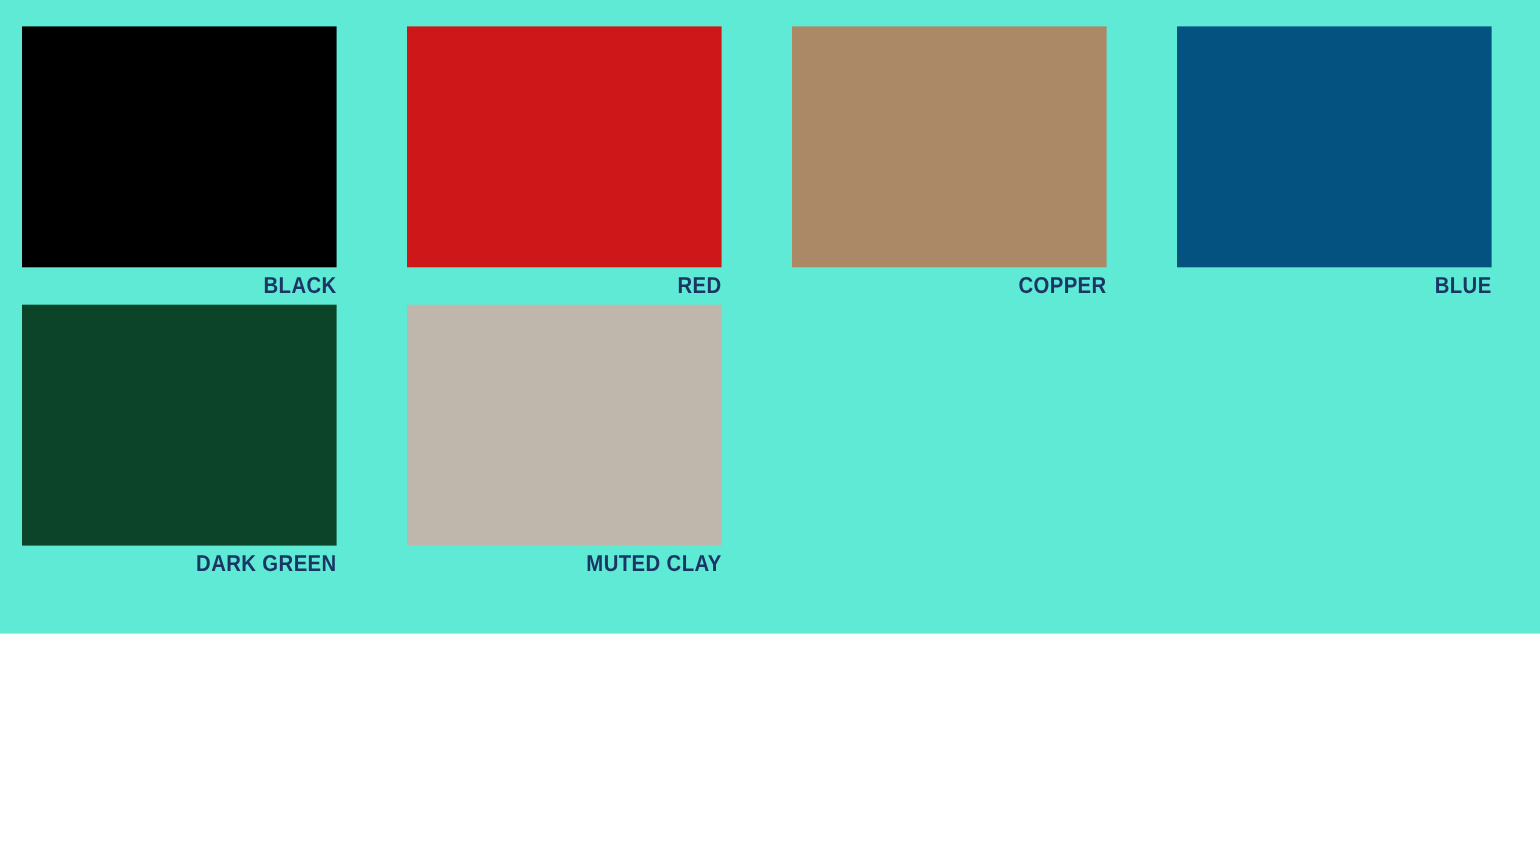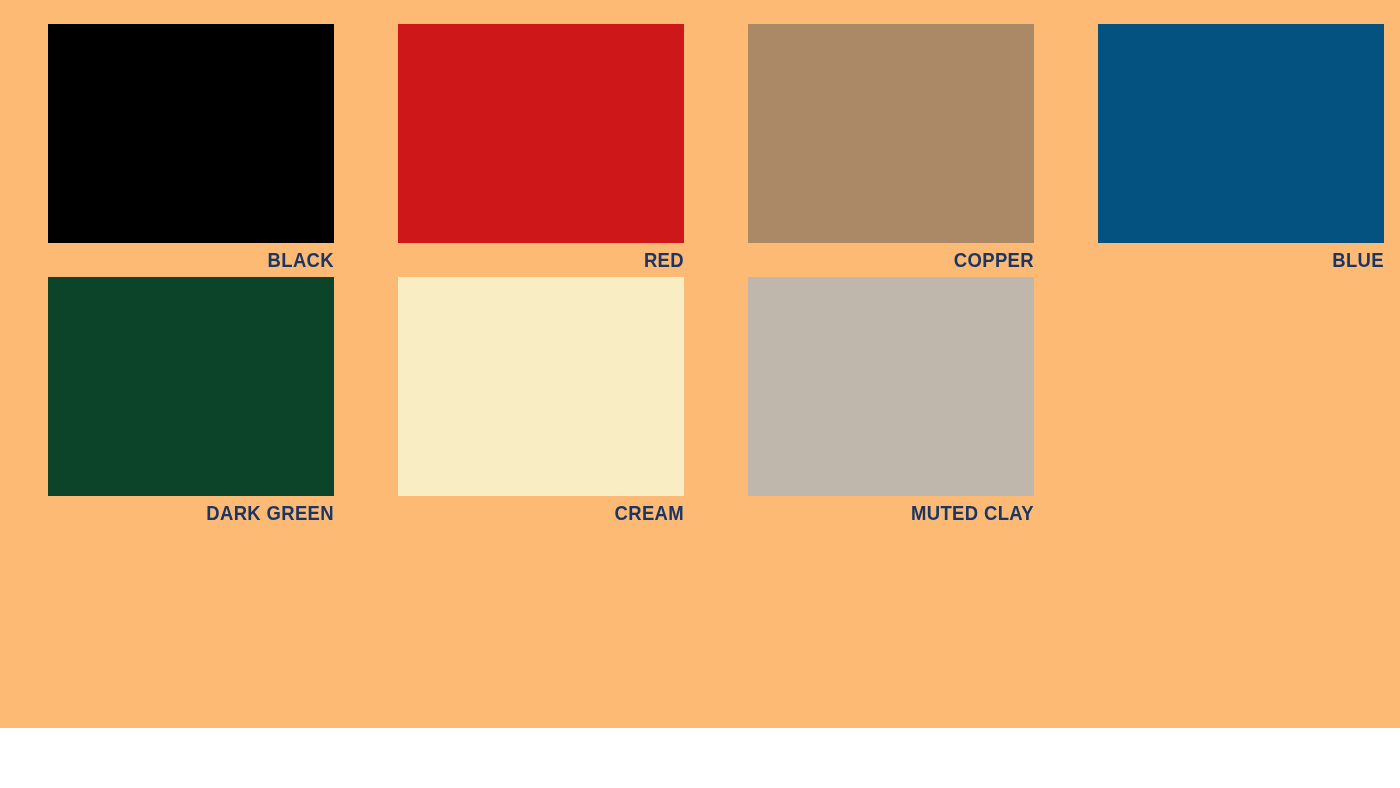--- a/index.html
+++ b/index.html
@@ -10,24 +10,24 @@
   body {
     width: 1400px;
     height: 788px;
     font-family: "Liberation Sans", sans-serif;
     overflow: hidden;
   }
 
   #swatch-sheet {
     position: relative;
     width: 1400px;
-    height: 728px;
-    background: #fdba74;
+    height: 576px;
+    background: #5eead4;
     box-sizing: border-box;
-    padding: 24px 23px 0 48px;
+    padding: 24px 23px 0 20px;
   }
 
   .swatch-grid {
     display: grid;
     grid-template-columns: repeat(4, 286px);
     grid-template-rows: repeat(3, 253px);
     column-gap: 64px;
     row-gap: 0px;
   }
 
@@ -98,24 +98,20 @@
     </div>
 
     <div class="swatch-cell">
       <div class="swatch-chip" style="background-color: rgb(11, 68, 40);"></div>
       <div class="swatch-label" style="color: rgb(27, 54, 100);">DARK GREEN</div>
     </div>
 
 
 
 
-    <div class="swatch-cell">
-      <div class="swatch-chip" style="background-color: rgb(249, 237, 196);"></div>
-      <div class="swatch-label" style="color: rgb(27, 54, 100);">CREAM</div>
-    </div>
 
 
     <div class="swatch-cell">
       <div class="swatch-chip" style="background-color: rgb(191, 182, 172);"></div>
       <div class="swatch-label" style="color: rgb(27, 54, 100);">MUTED CLAY</div>
     </div>
 
 
   </div>
 </div>

